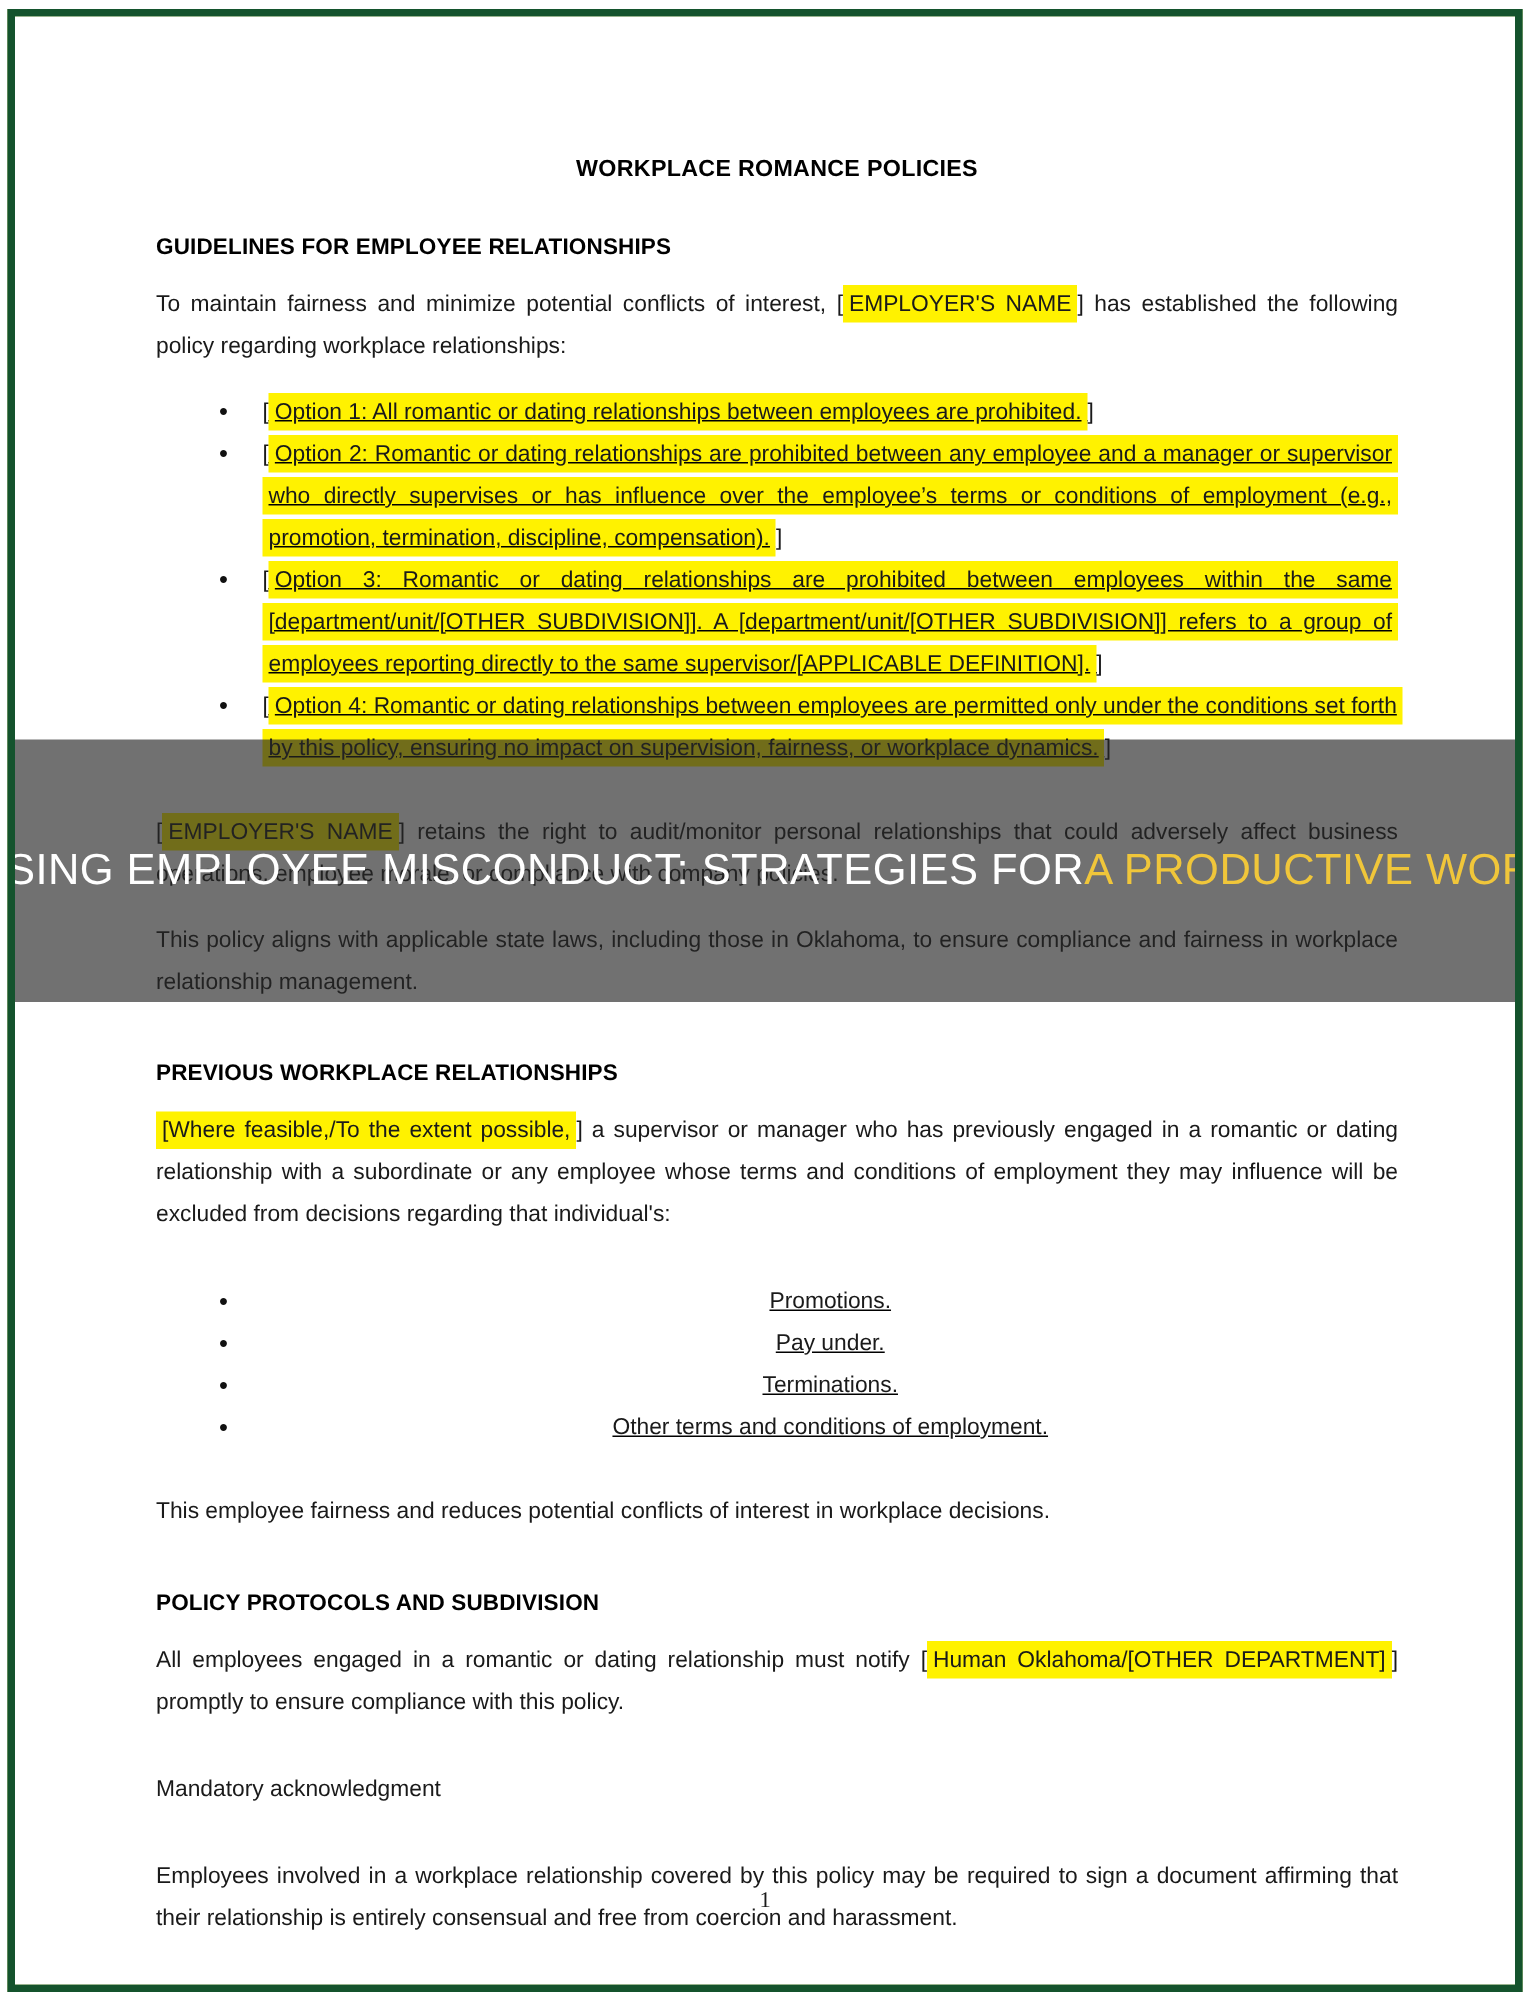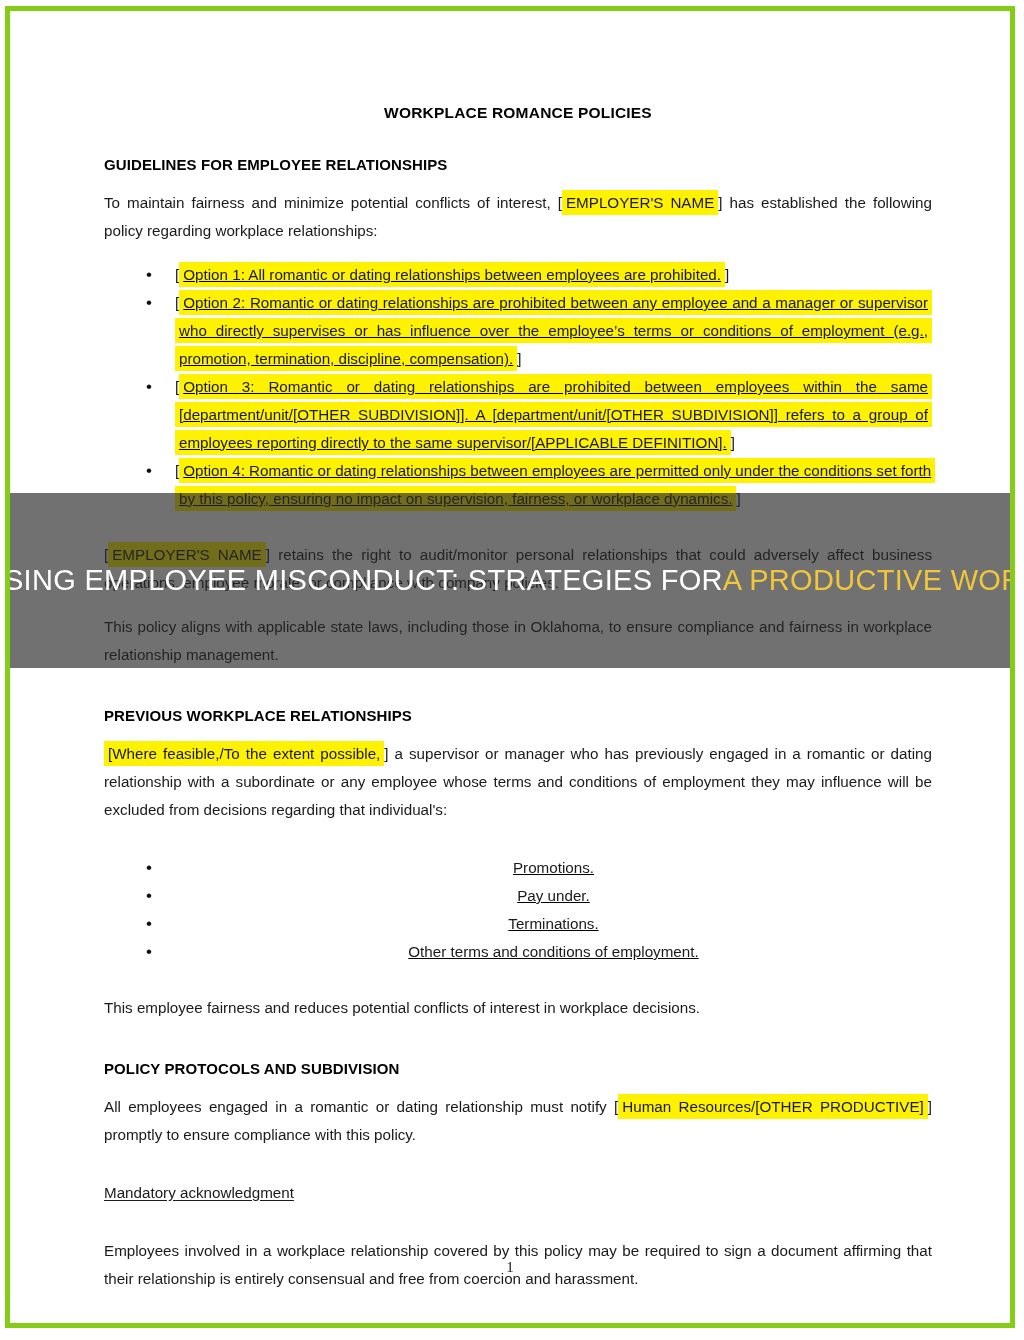--- a/index.html
+++ b/index.html
@@ -21,21 +21,21 @@
     background: #ffffff;
   }
 
   
   .page-frame {
     position: absolute;
     left: 5px;
     top: 6px;
     width: 1010px;
     height: 1322px;
-    border: 5px solid #84cc16;
+    border: 5px solid #14532d;
     background: #4d7c0f;
     box-sizing: border-box;
   }
 
   .page-inner {
     position: absolute;
     left: 0;
     top: 0;
     right: 0;
     bottom: 0;
@@ -105,21 +105,20 @@
 
   mark.hl {
     background: #FFF200;
     color: #1a1a1a;
     padding: 4px;
     box-decoration-break: clone;
     -webkit-box-decoration-break: clone;
   }
 
   .underlined {
-    text-decoration: underline;
     text-underline-offset: 2px;
   }
 
   .spacer-sm { height: 14px; }
   .spacer-md { height: 22px; }
 
   
   .page-number {
     position: absolute;
     left: 0;
@@ -200,21 +199,21 @@
         </ul>
 
         <div class="spacer-sm"></div>
 
         <p class="body-text nojust">This employee fairness and reduces potential conflicts of interest in workplace decisions.</p>
 
         <div class="spacer-md"></div>
 
         <div class="section-head">POLICY PROTOCOLS AND SUBDIVISION</div>
 
-        <p class="body-text"><span>All employees engaged in a romantic or dating relationship must notify [</span><mark class="hl">Human Resources/[OTHER PRODUCTIVE]</mark><span>] promptly to ensure compliance with this policy.</span></p>
+        <p class="body-text"><span>All employees engaged in a romantic or dating relationship must notify [</span><mark class="hl">Human Oklahoma/[OTHER DEPARTMENT]</mark><span>] promptly to ensure compliance with this policy.</span></p>
 
         <div class="spacer-sm"></div>
 
         <p class="body-text nojust underlined">Mandatory acknowledgment</p>
 
         <div class="spacer-sm"></div>
 
         <p class="body-text">Employees involved in a workplace relationship covered by this policy may be required to sign a document affirming that their relationship is entirely consensual and free from coercion and harassment.</p>
 
       </div>

